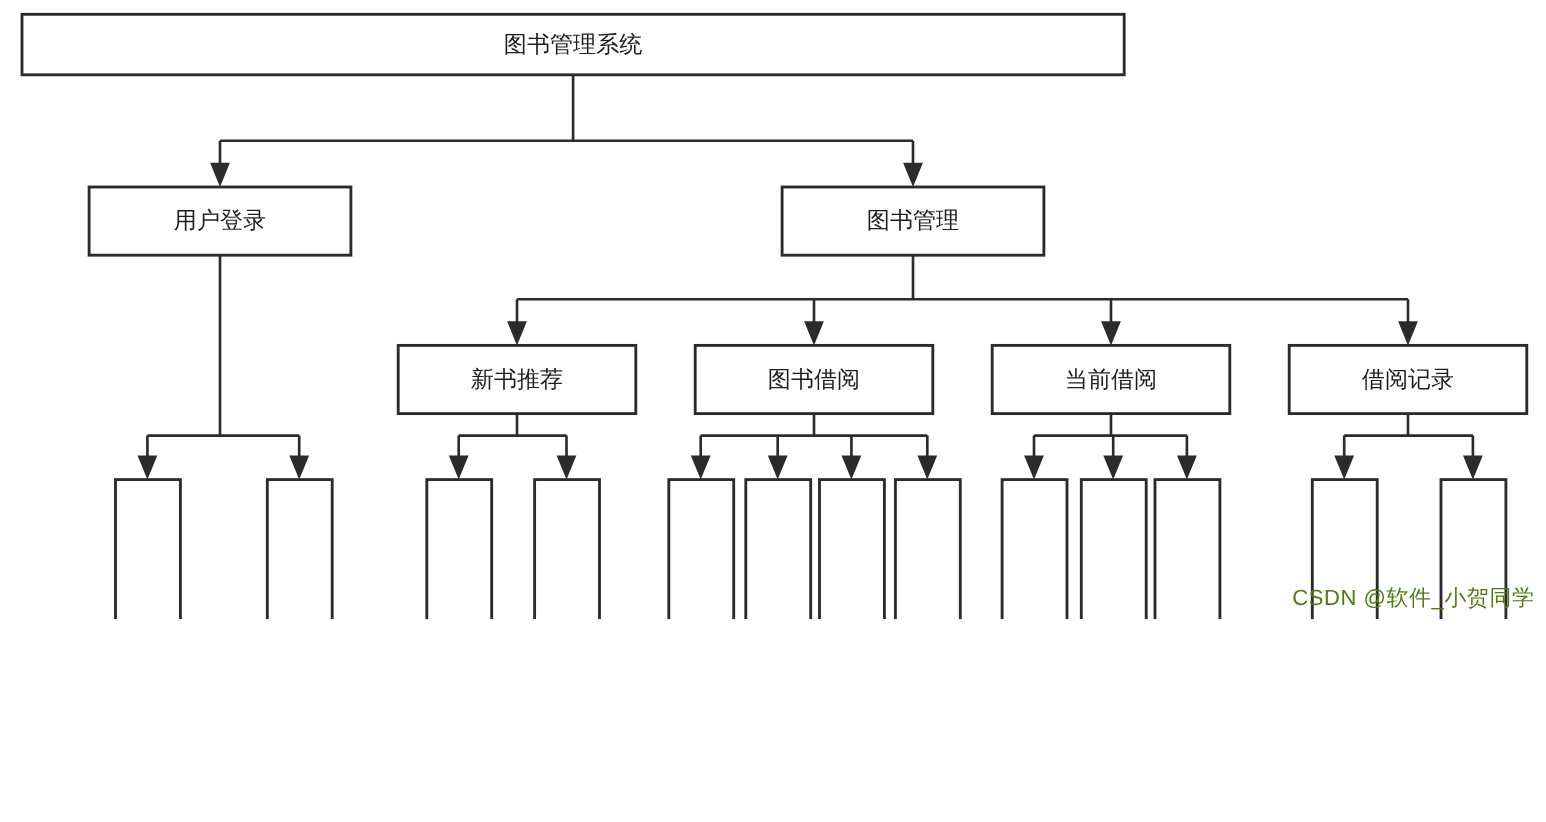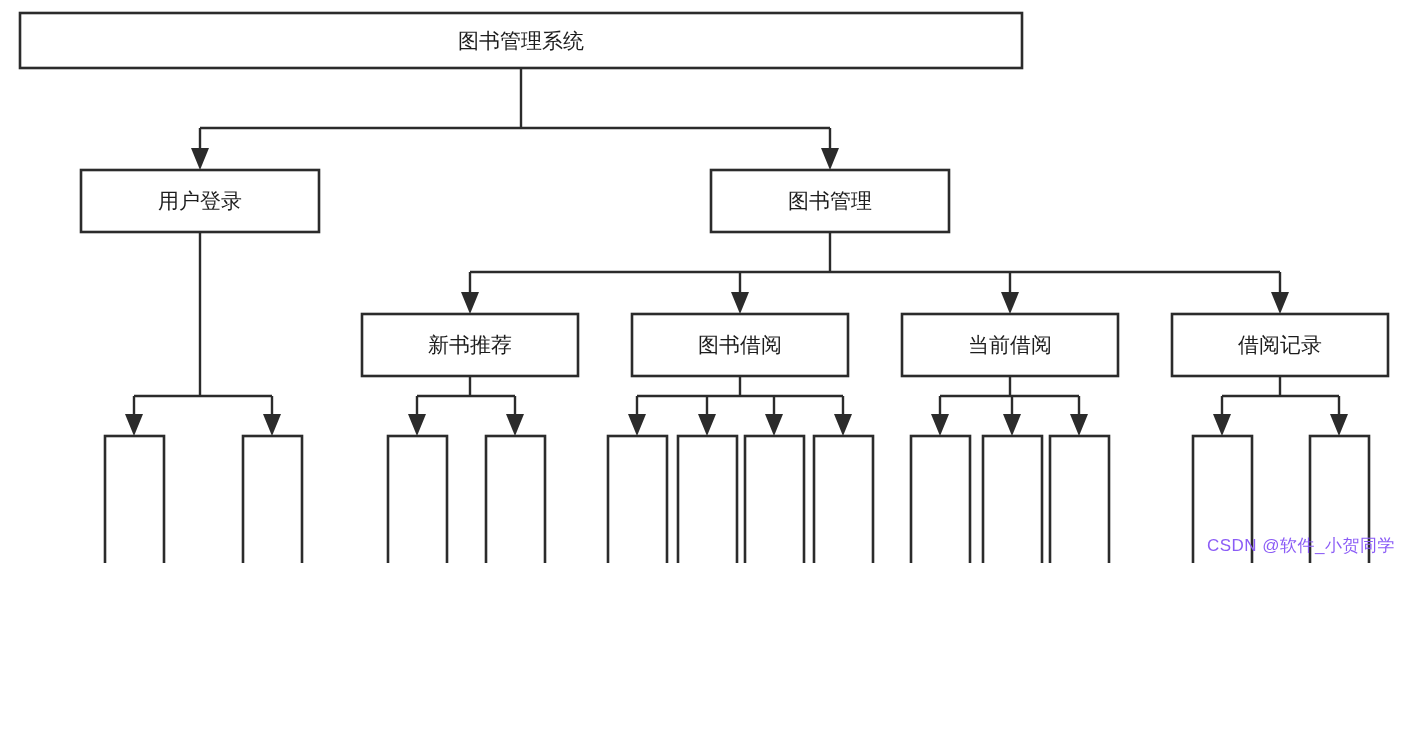--- a/index.html
+++ b/index.html
@@ -56,22 +56,22 @@
     letter-spacing: 5px;
     white-space: pre;
     text-anchor: middle;
     dominant-baseline: central;
   }
   .watermark {
     position: absolute;
     right: 10px;
     bottom: 6px;
     font-family: "Liberation Sans", "DejaVu Sans", sans-serif;
-    font-size: 17px;
-    color: #8b5cf6;
+    font-size: 20px;
+    color: #4d7c0f;
     letter-spacing: 0.5px;
     user-select: none;
     pointer-events: none;
     white-space: nowrap;
   }
 </style>
 </head>
 <body>
 
 <div id="diagram-root">

